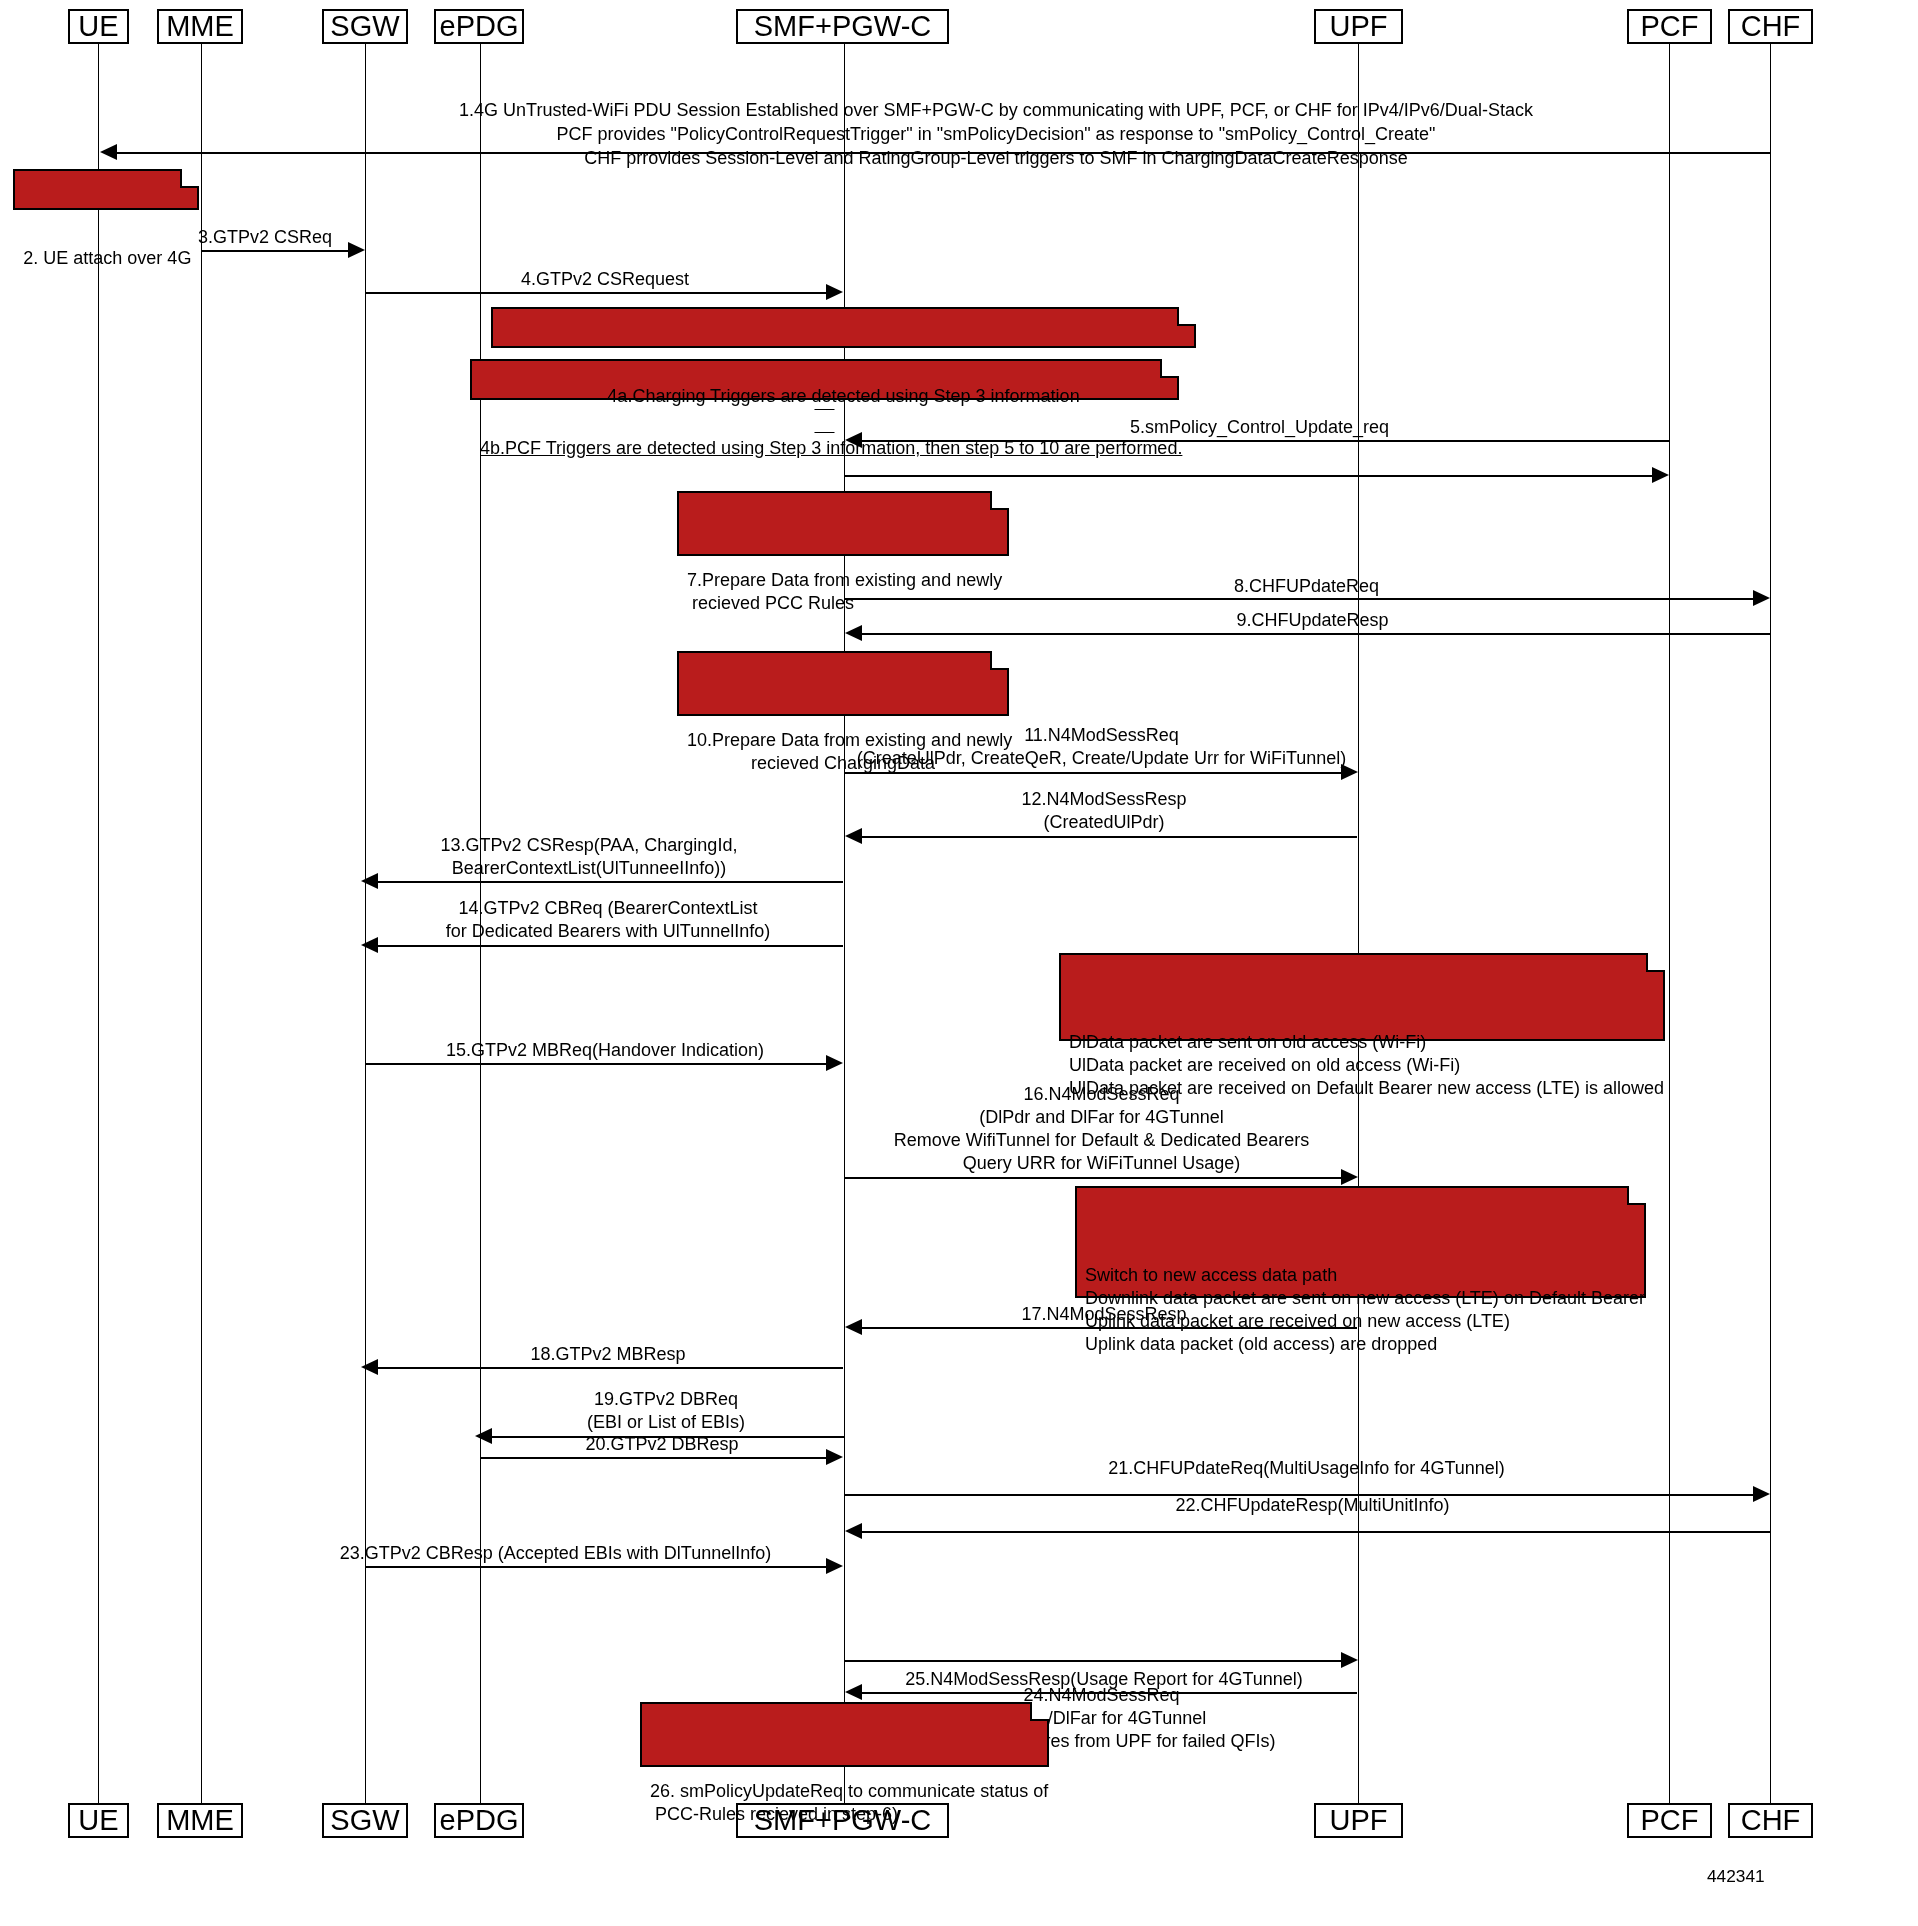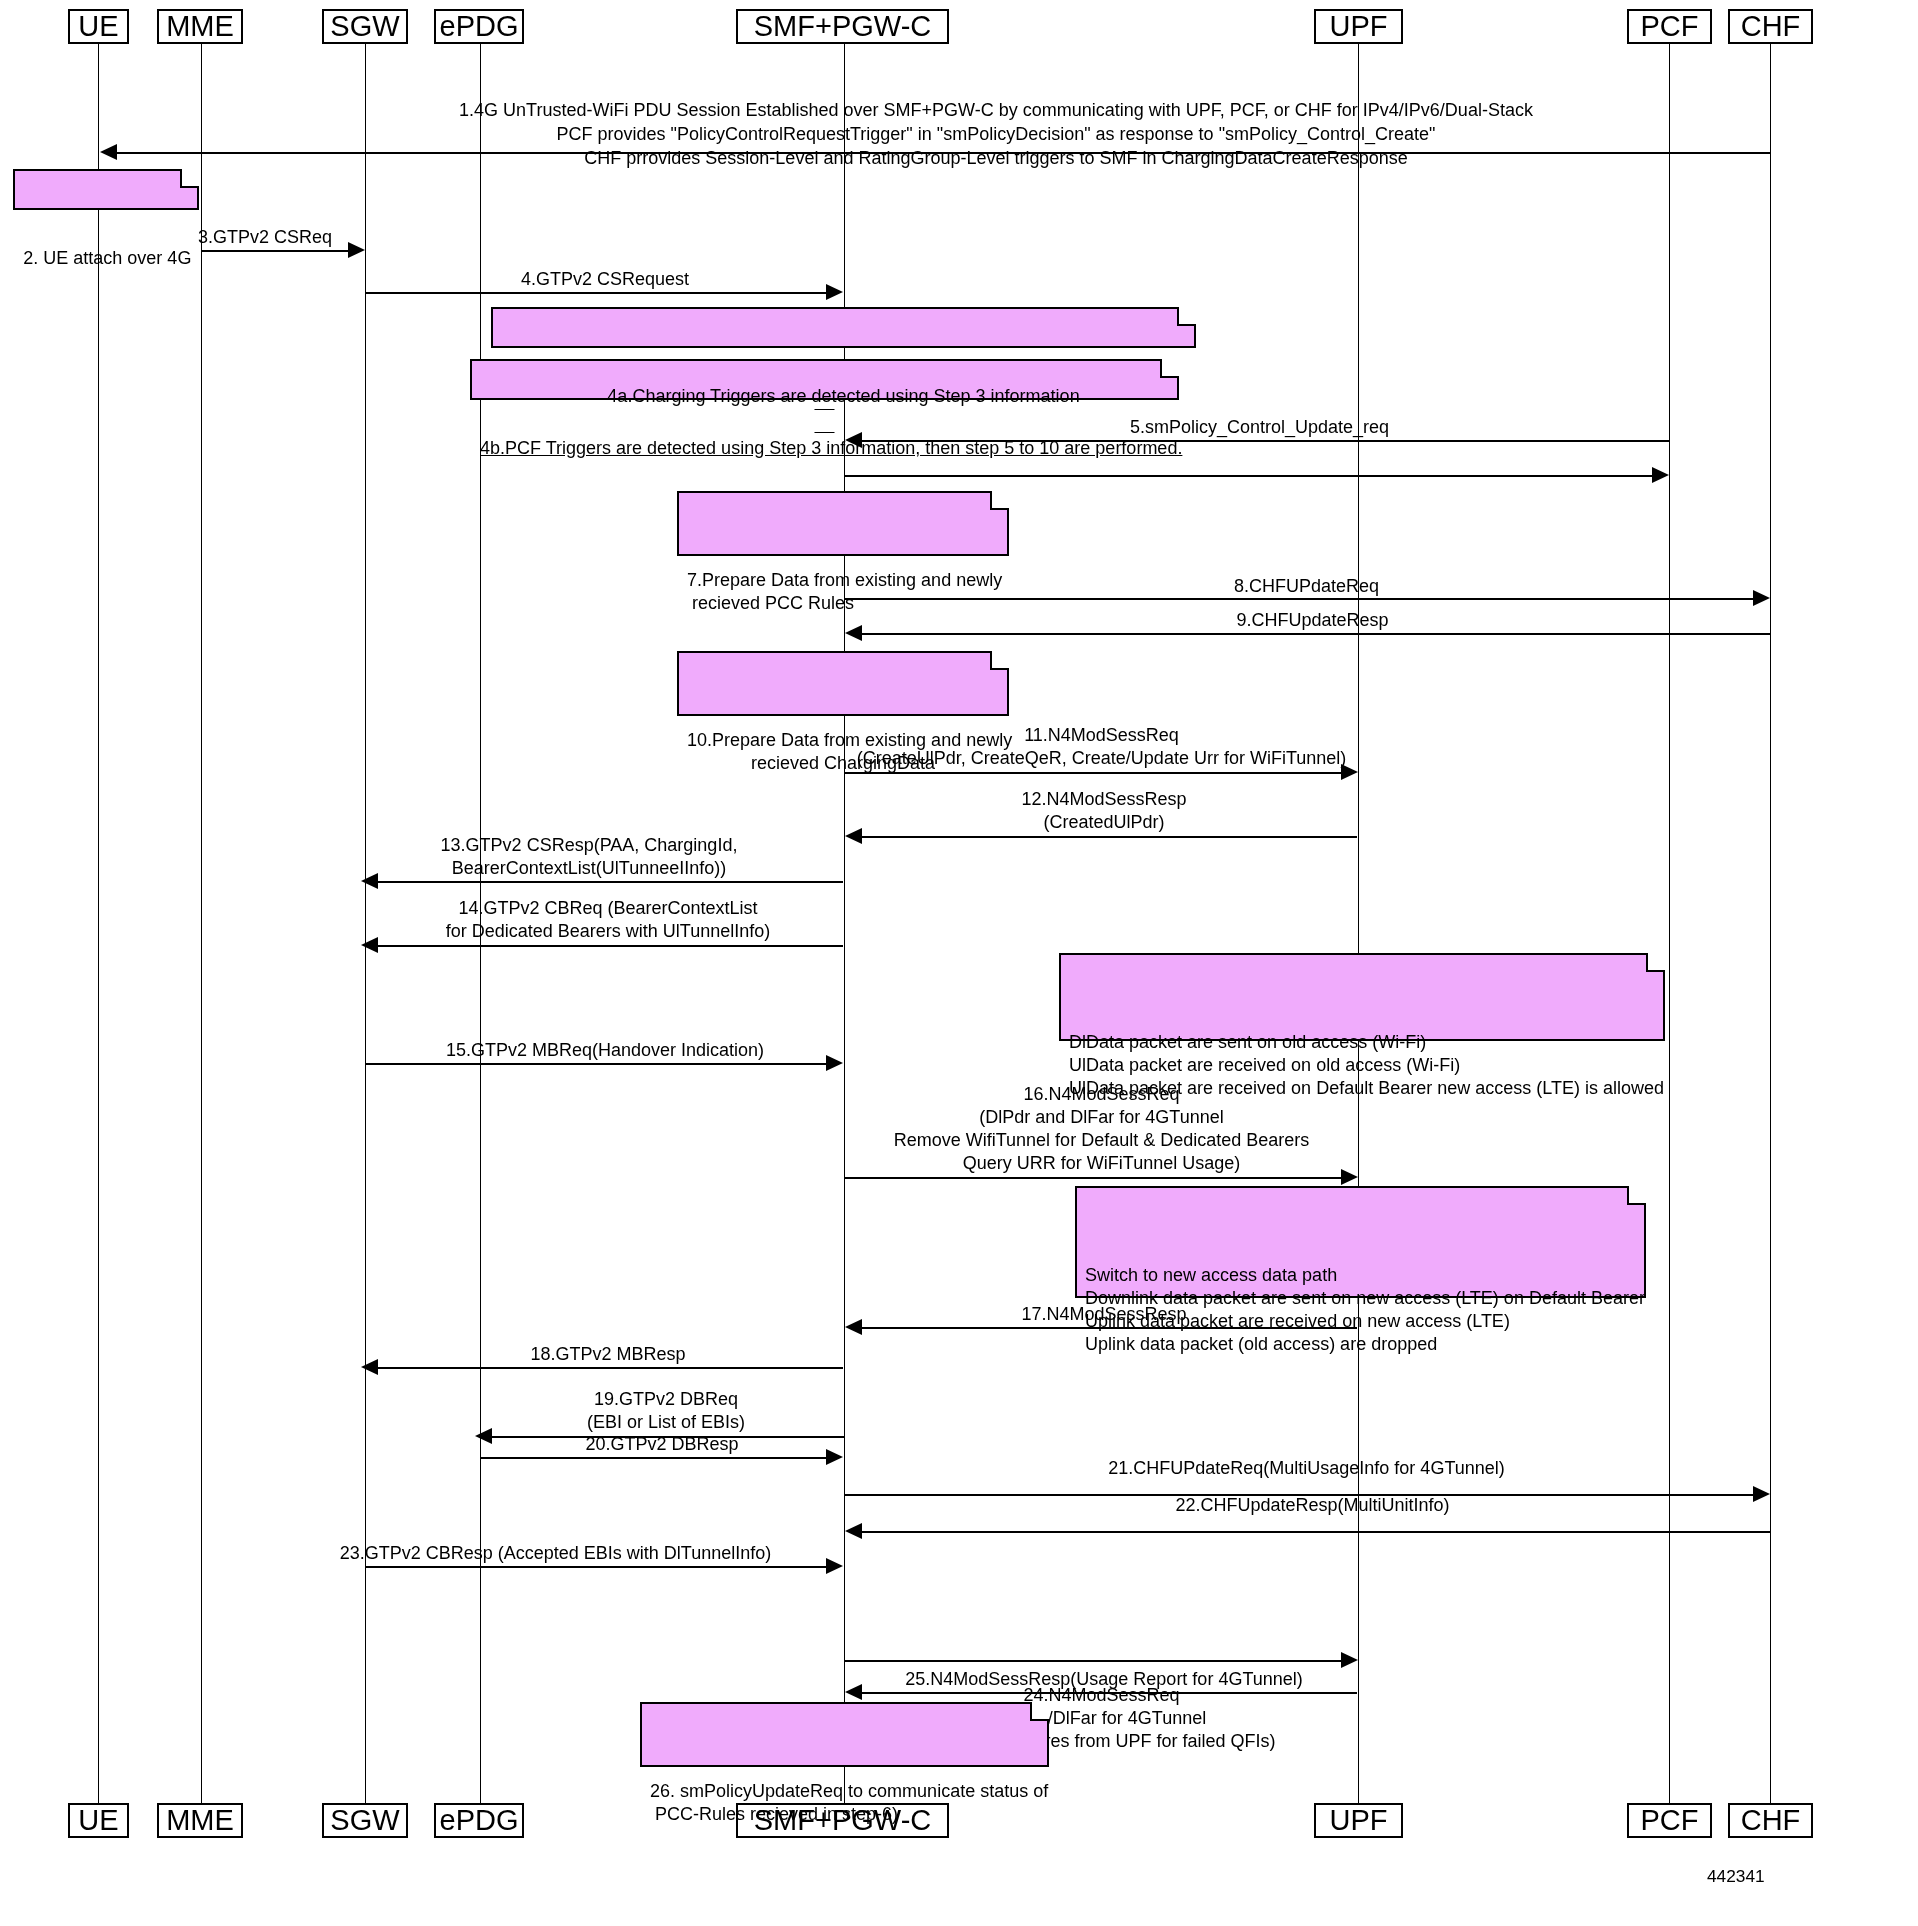--- a/index.html
+++ b/index.html
@@ -63,21 +63,21 @@
     line-height: 23px;
     text-align: center;
     white-space: pre;
     color: #000;
   }
   
   .note {
     position: absolute;
     box-sizing: border-box;
     border: 2px solid #000;
-    background: #f0abfc;
+    background: #b91c1c;
     font-size: 18px;
     line-height: 23px;
     white-space: pre;
     padding: 6.6px 8px 5.3px 8px;
   }
   .note .fold {
     position: absolute;
     top: -2px;
     right: -2px;
     width: 17.3px;

